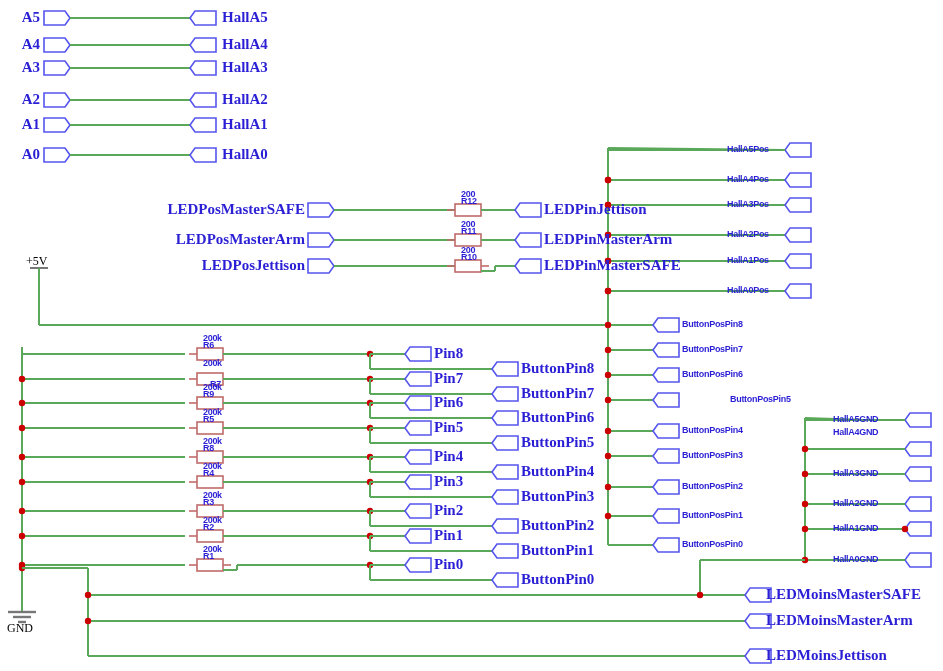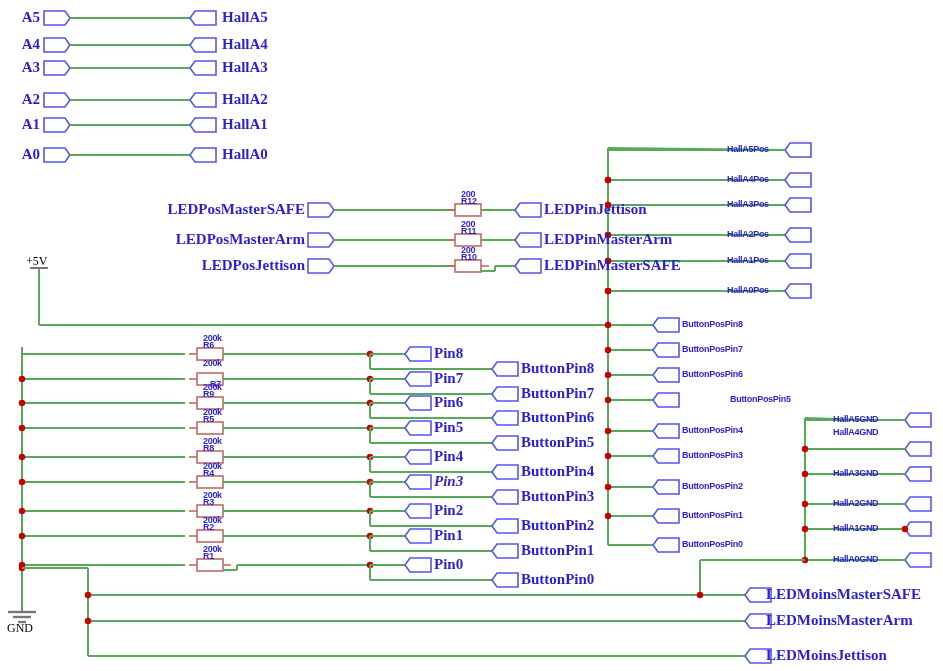--- a/index.html
+++ b/index.html
@@ -326,21 +326,21 @@
       <div class="rlbl" style="left: 203px; top: 408px;">200k</div>
       <div class="rlbl" style="left: 203px; top: 415px;">R5</div>
       <div class="lbl" style="left: 434px; top: 422px;">Pin5</div>
       <div class="lbl" style="left: 521px; top: 437px;">ButtonPin5</div>
       <div class="rlbl" style="left: 203px; top: 437px;">200k</div>
       <div class="rlbl" style="left: 203px; top: 444px;">R8</div>
       <div class="lbl" style="left: 434px; top: 451px;">Pin4</div>
       <div class="lbl" style="left: 521px; top: 466px;">ButtonPin4</div>
       <div class="rlbl" style="left: 203px; top: 462px;">200k</div>
       <div class="rlbl" style="left: 203px; top: 469px;">R4</div>
-      <div class="lbl" style="left: 434px; top: 476px; font-style: italic;">Pin3</div>
+      <div class="lbl" style="left: 434px; top: 476px;">Pin3</div>
       <div class="lbl" style="left: 521px; top: 491px;">ButtonPin3</div>
       <div class="rlbl" style="left: 203px; top: 491px;">200k</div>
       <div class="rlbl" style="left: 203px; top: 498px;">R3</div>
       <div class="lbl" style="left: 434px; top: 505px;">Pin2</div>
       <div class="lbl" style="left: 521px; top: 520px;">ButtonPin2</div>
       <div class="rlbl" style="left: 203px; top: 516px;">200k</div>
       <div class="rlbl" style="left: 203px; top: 523px;">R2</div>
       <div class="lbl" style="left: 434px; top: 530px;">Pin1</div>
       <div class="lbl" style="left: 521px; top: 545px;">ButtonPin1</div>
       <div class="rlbl" style="left: 203px; top: 545px;">200k</div>

